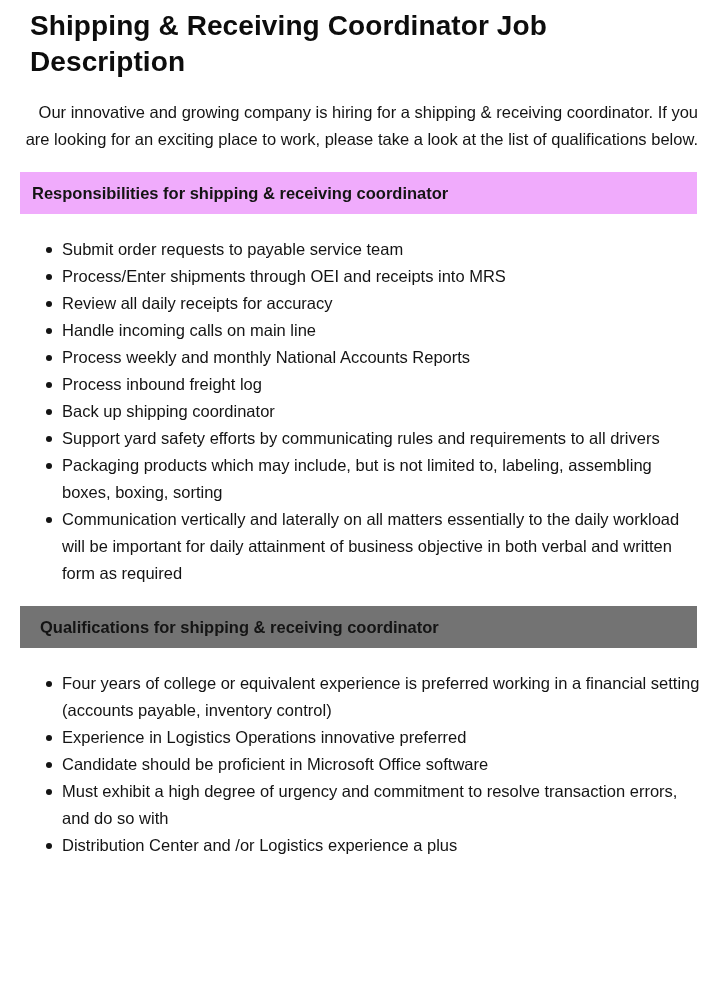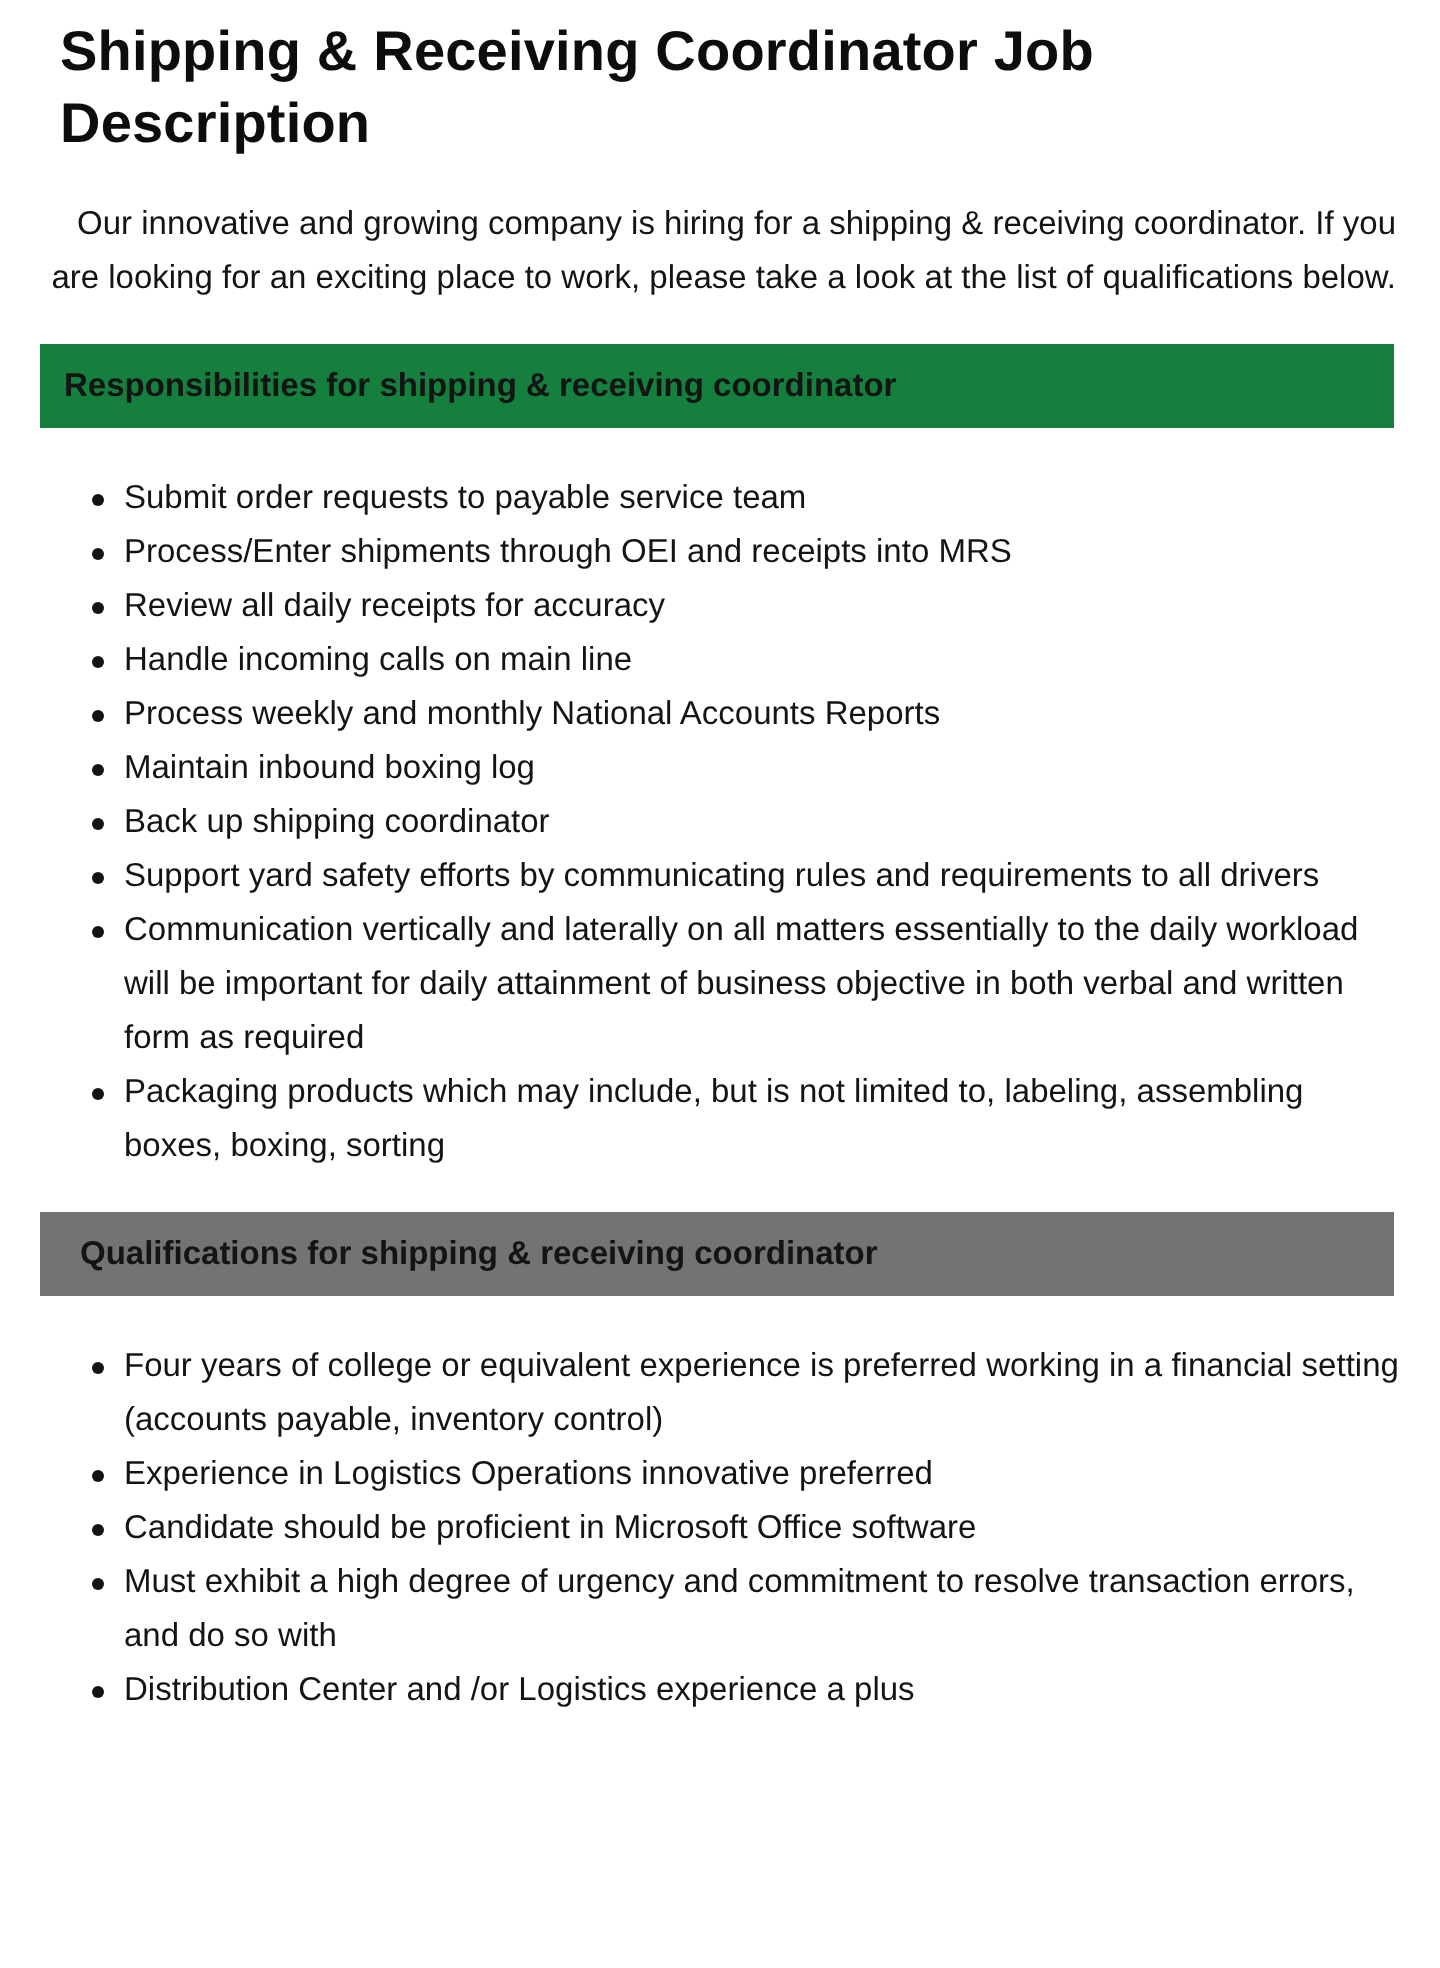--- a/index.html
+++ b/index.html
@@ -70,32 +70,32 @@
 </head>
 <body style="background: rgb(255, 255, 255);">
 
 <div class="doc">
 
   <h1 class="doc-title">Shipping &amp; Receiving Coordinator Job Description</h1>
 
   <p class="intro">Our innovative and growing company is hiring for a shipping &amp; receiving coordinator. If you are looking for an exciting place to work, please take a look at the list of qualifications below.</p>
 
   <div class="section">
-    <div class="section-heading" style="background: #15803d; padding-left: 12px;">Responsibilities for shipping &amp; receiving coordinator</div>
+    <div class="section-heading" style="background: #f0abfc; padding-left: 12px;">Responsibilities for shipping &amp; receiving coordinator</div>
     <ul class="bullet-list">
         <li>Submit order requests to payable service team</li>
         <li>Process/Enter shipments through OEI and receipts into MRS</li>
         <li>Review all daily receipts for accuracy</li>
         <li>Handle incoming calls on main line</li>
         <li>Process weekly and monthly National Accounts Reports</li>
-        <li>Maintain inbound boxing log</li>
+        <li>Process inbound freight log</li>
         <li>Back up shipping coordinator</li>
         <li>Support yard safety efforts by communicating rules and requirements to all drivers</li>
+        <li>Packaging products which may include, but is not limited to, labeling, assembling boxes, boxing, sorting</li>
         <li>Communication vertically and laterally on all matters essentially to the daily workload will be important for daily attainment of business objective in both verbal and written form as required</li>
-        <li>Packaging products which may include, but is not limited to, labeling, assembling boxes, boxing, sorting</li>
       </ul>
   </div>
 
   <div class="section">
     <div class="section-heading" style="background: #737373;">Qualifications for shipping &amp; receiving coordinator</div>
     <ul class="bullet-list">
         <li>Four years of college or equivalent experience is preferred working in a financial setting (accounts payable, inventory control)</li>
         <li>Experience in Logistics Operations innovative preferred</li>
         <li>Candidate should be proficient in Microsoft Office software</li>
         <li>Must exhibit a high degree of urgency and commitment to resolve transaction errors, and do so with</li>

